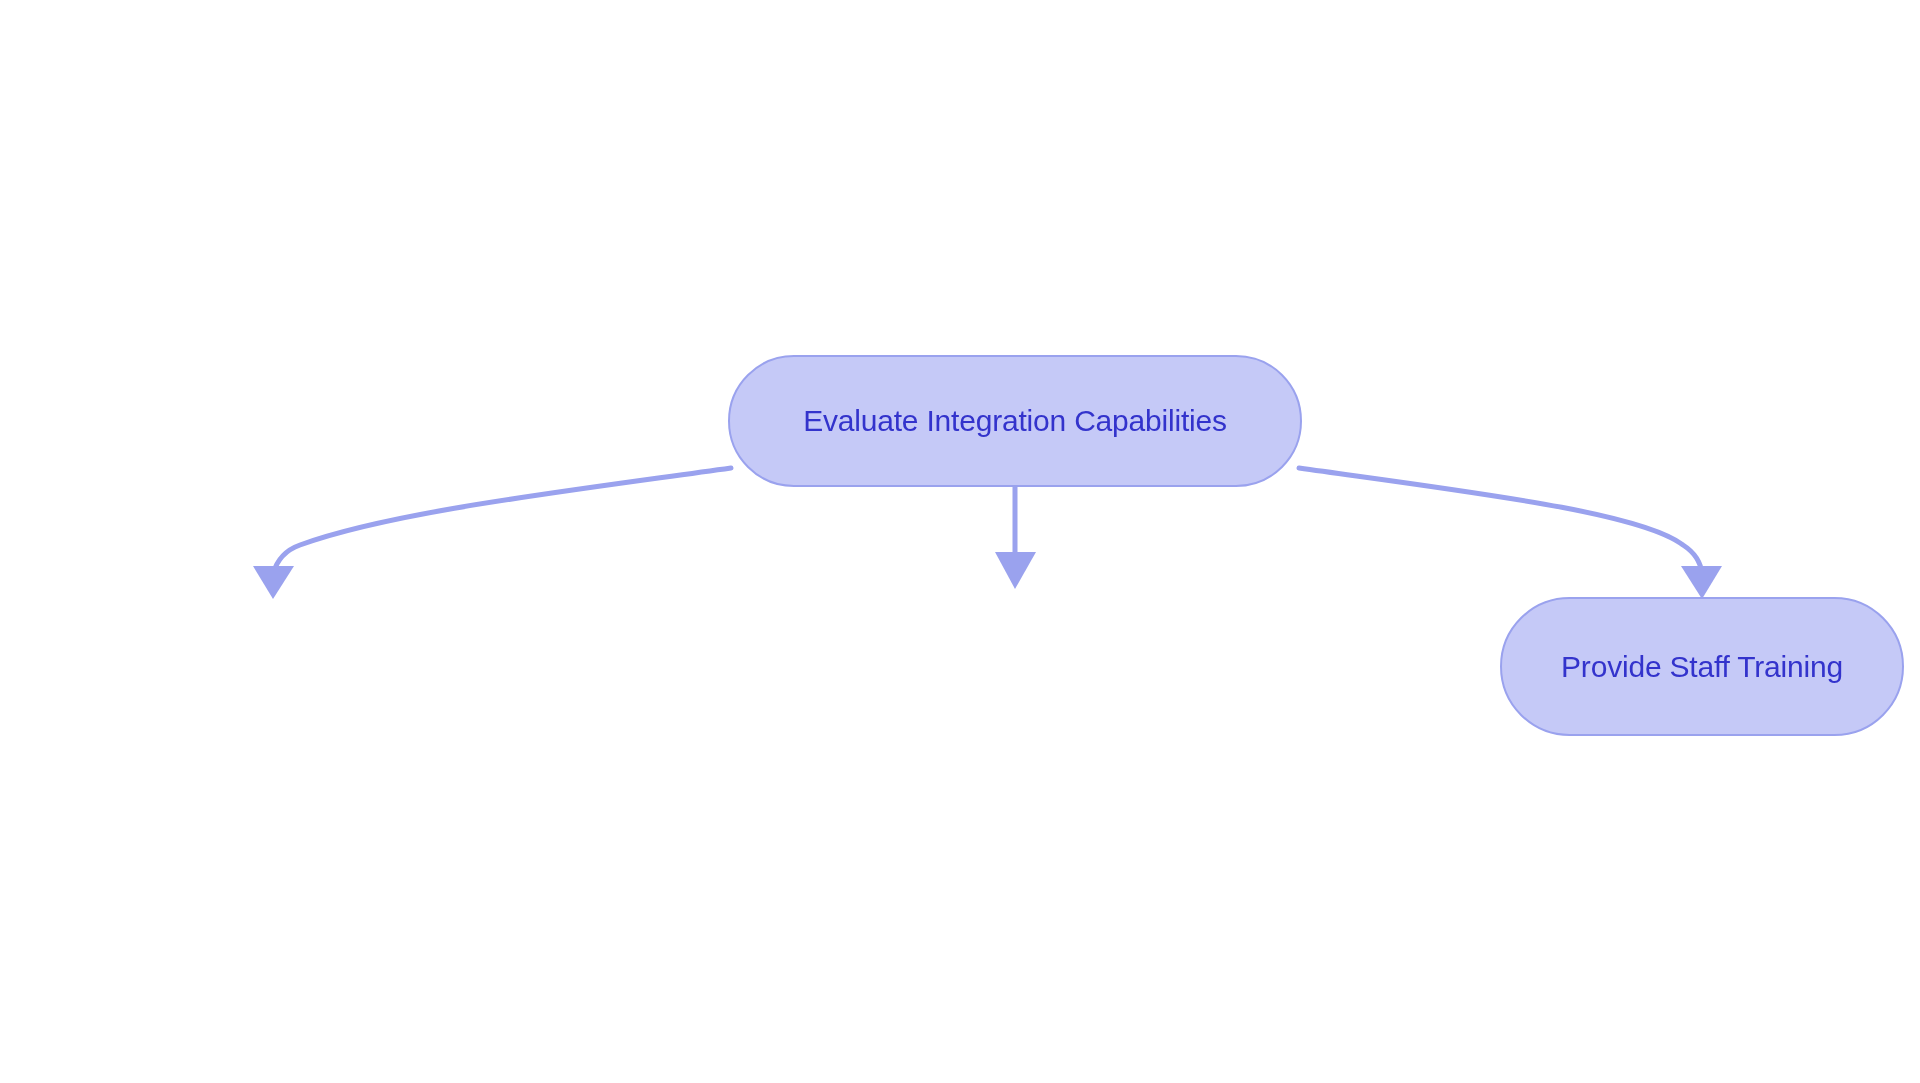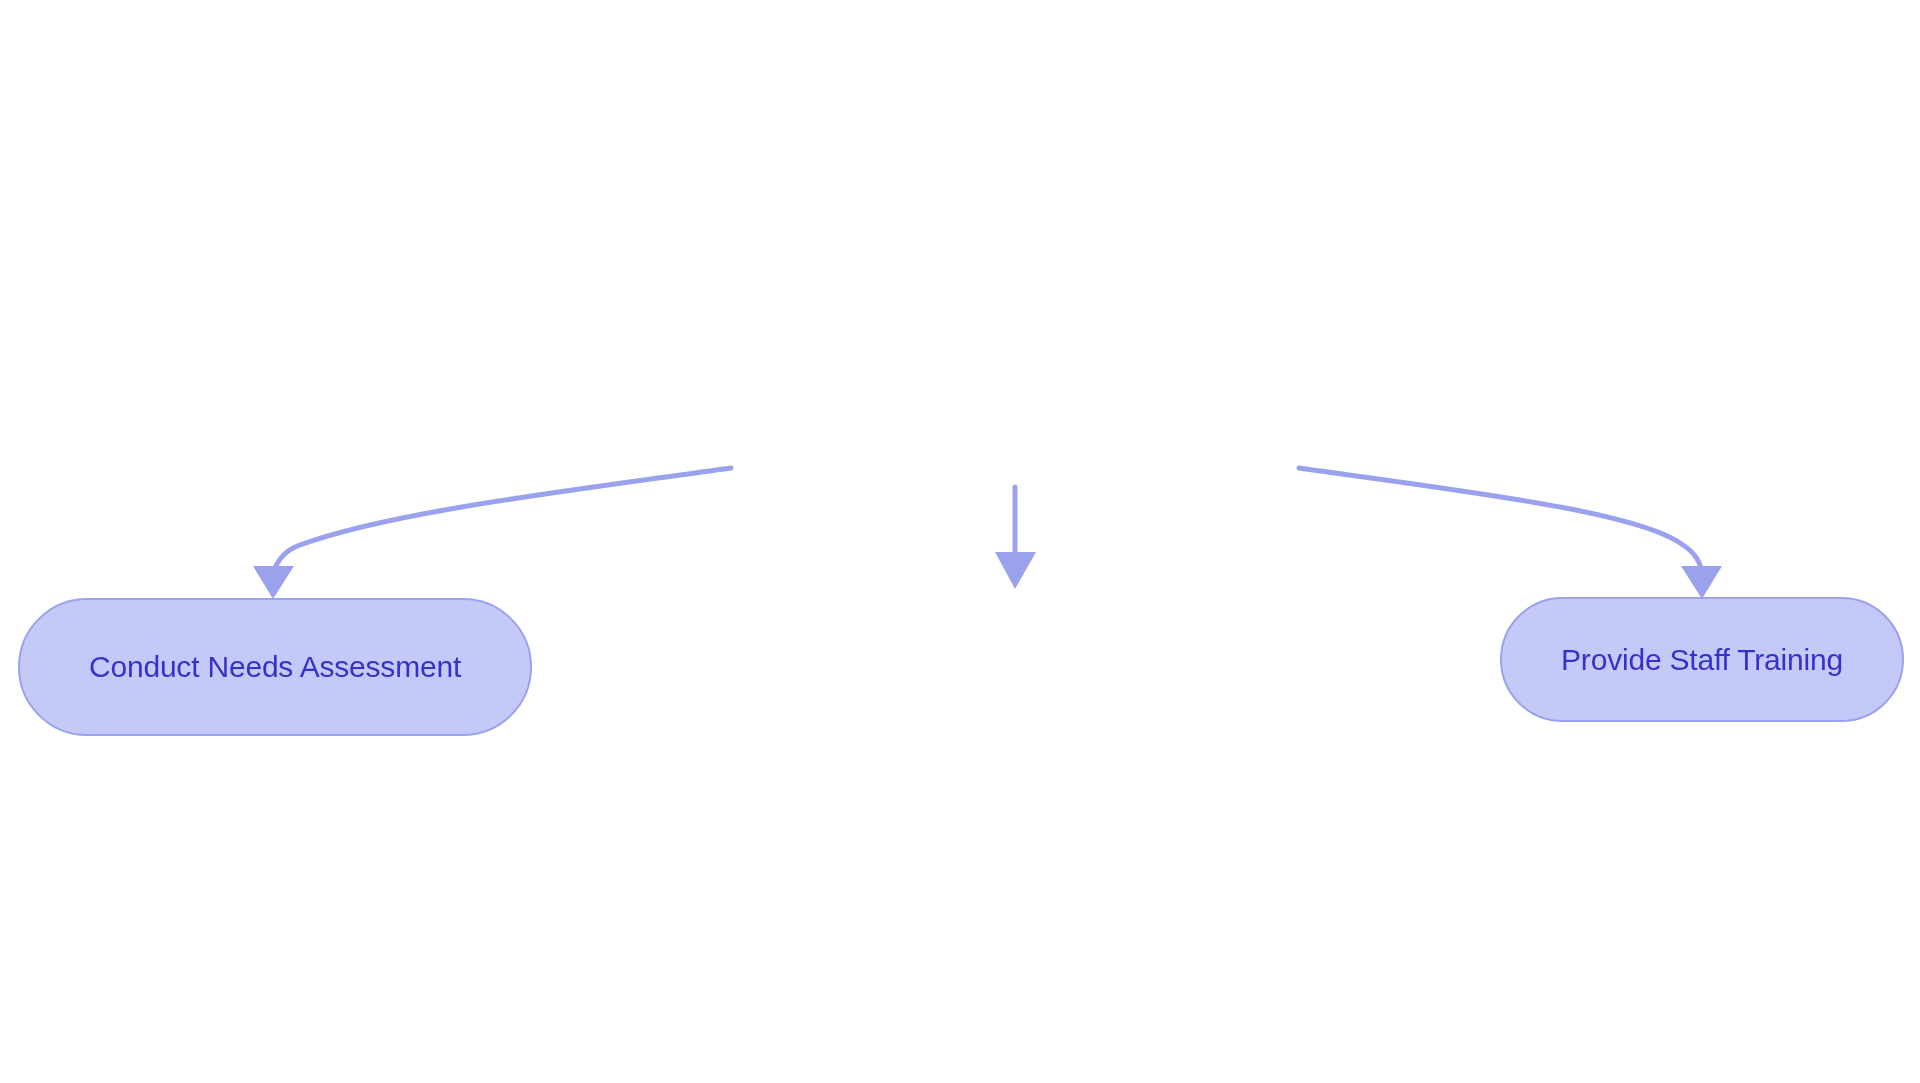--- a/index.html
+++ b/index.html
@@ -44,21 +44,21 @@
     font-family: "Liberation Sans", sans-serif;
   }
   .node-label {
     display: block;
     line-height: 1;
     padding: 0 14px;
   }
   #node-root      { left: 728px;  top: 355px; width: 574px; height: 132px; }
   #node-needs     { left: 18px;   top: 598px; width: 514px; height: 138px; }
   #node-platform  { left: 645px;  top: 592px; width: 742px; height: 144px; }
-  #node-training  { left: 1500px; top: 597px; width: 404px; height: 125px; }
+  #node-training  { left: 1500px; top: 597px; width: 404px; height: 139px; }
 </style>
 </head>
 <body>
 
 <div id="flow-canvas">
 
   <svg id="edge-layer" viewBox="0 0 1920 1083" width="1920" height="1083" xmlns="http://www.w3.org/2000/svg">
 
     <g>
       <path d="M 731,468 C 560,492 390,512 300,545 C 283,551 276,563 273,574" fill="none" stroke="#9aa2ee" stroke-width="5" stroke-linecap="round"></path>
@@ -69,23 +69,23 @@
       <path d="M 1015,487 L 1015,553" fill="none" stroke="#9aa2ee" stroke-width="5" stroke-linecap="round"></path>
       <polygon points="995,552 1036,552 1015,589" fill="#9aa2ee"></polygon>
     </g>
 
     <g>
       <path d="M 1299,468 C 1470,492 1640,512 1683,545 C 1697,554 1701,564 1702,574" fill="none" stroke="#9aa2ee" stroke-width="5" stroke-linecap="round"></path>
       <polygon points="1681,566 1722,566 1702,599" fill="#9aa2ee"></polygon>
     </g>
   </svg>
 
+  <div class="node" id="node-root">
+    <span class="node-label">Evaluate Integration Capabilities</span>
+  </div>
 
-  <div class="node" id="node-needs">
-    <span class="node-label">Conduct Needs Assessment</span>
-  </div>
 
 
   <div class="node" id="node-training">
     <span class="node-label">Provide Staff Training</span>
   </div>
 
 </div>
 
 </body></html>

